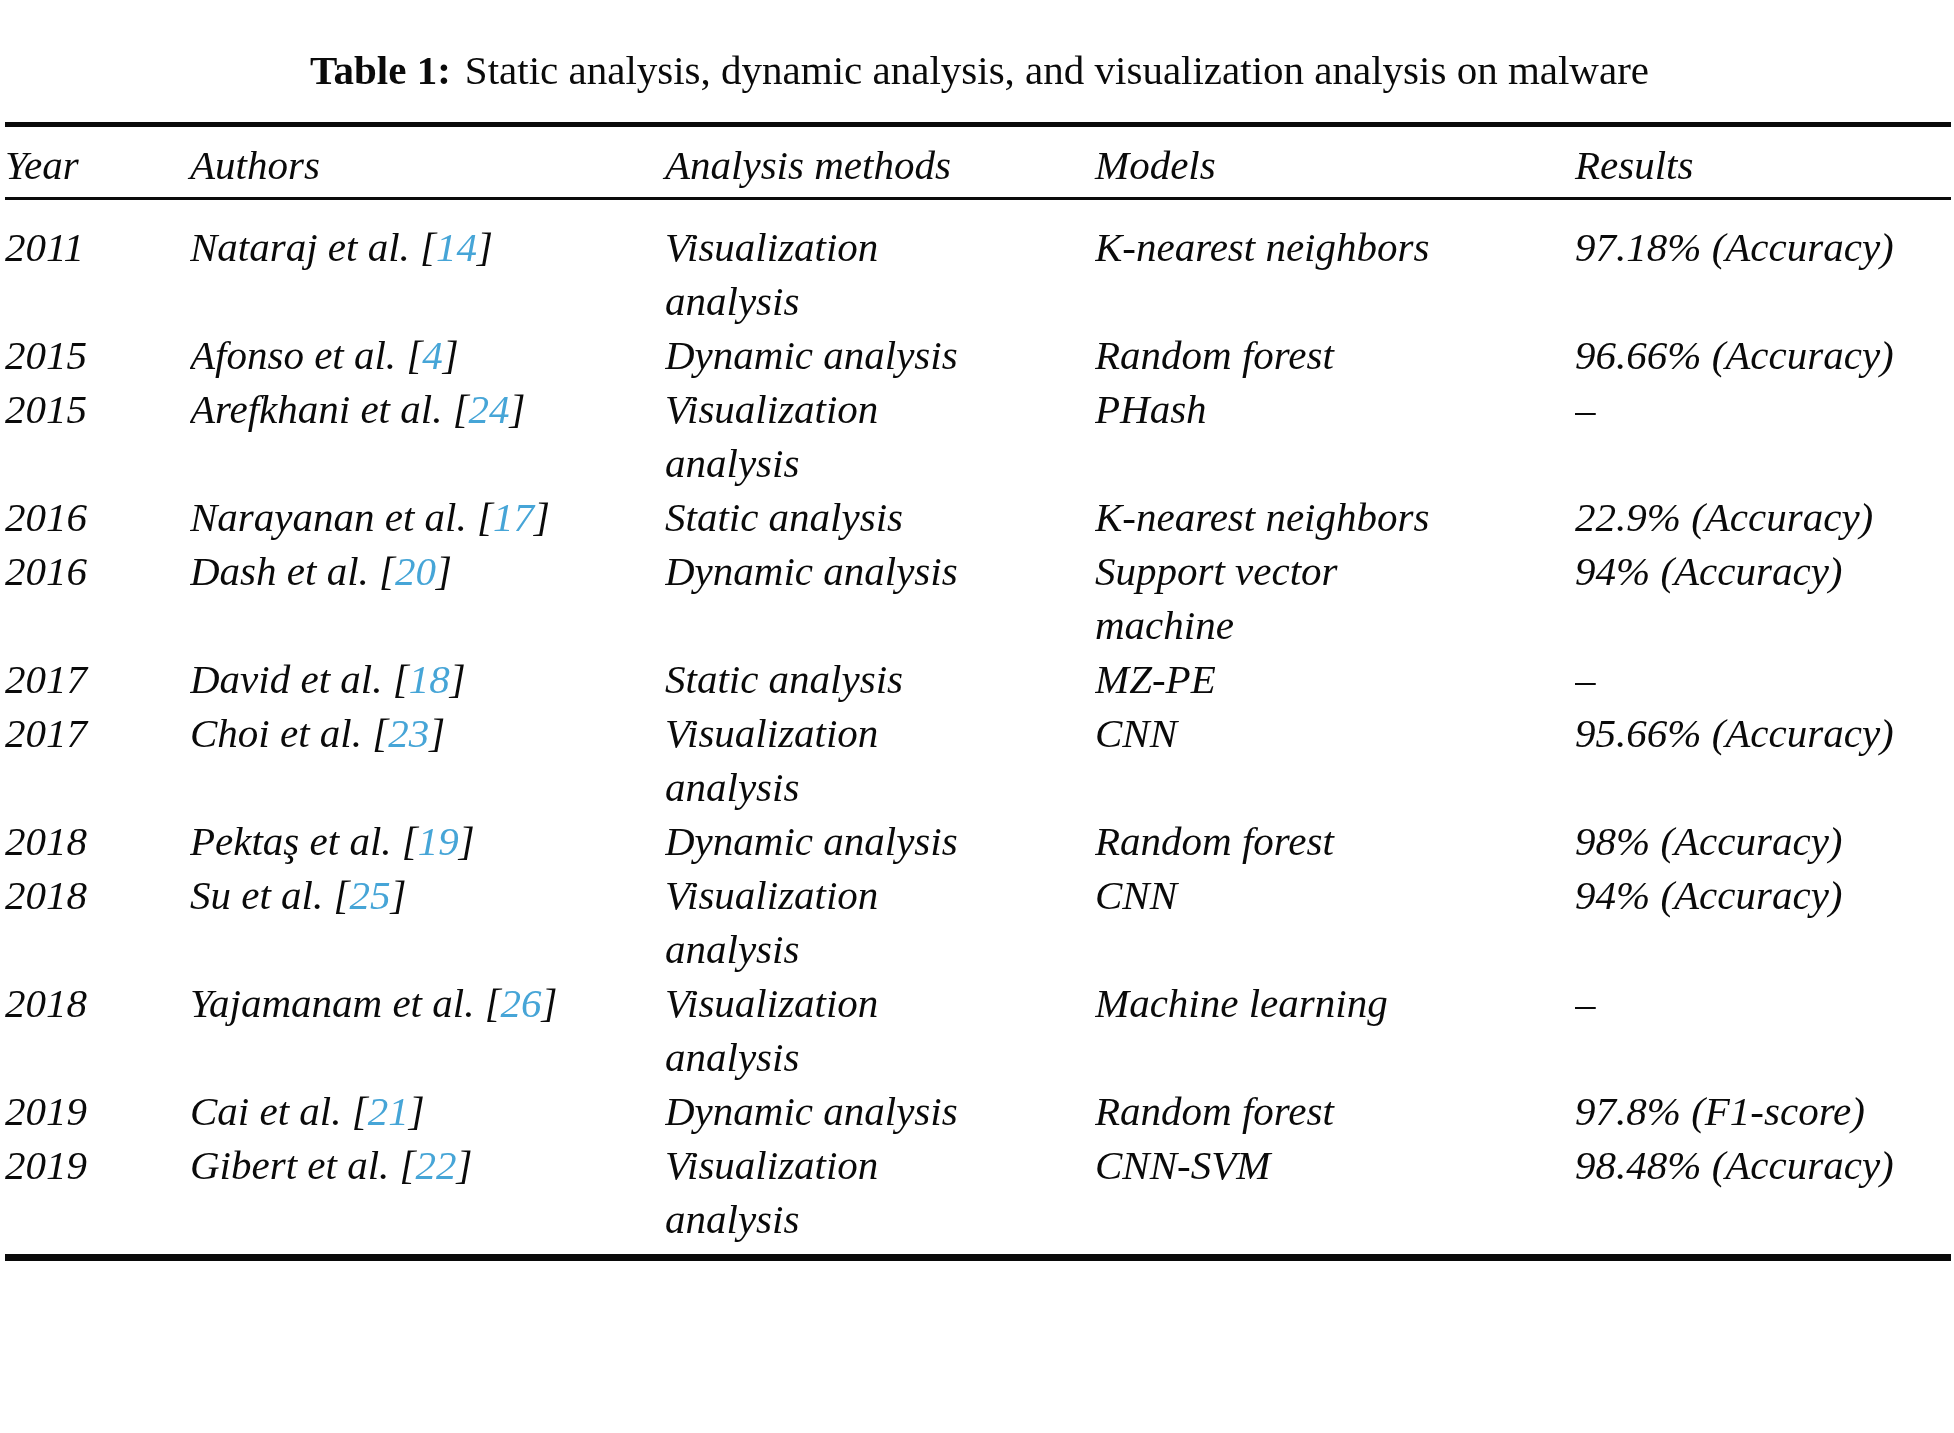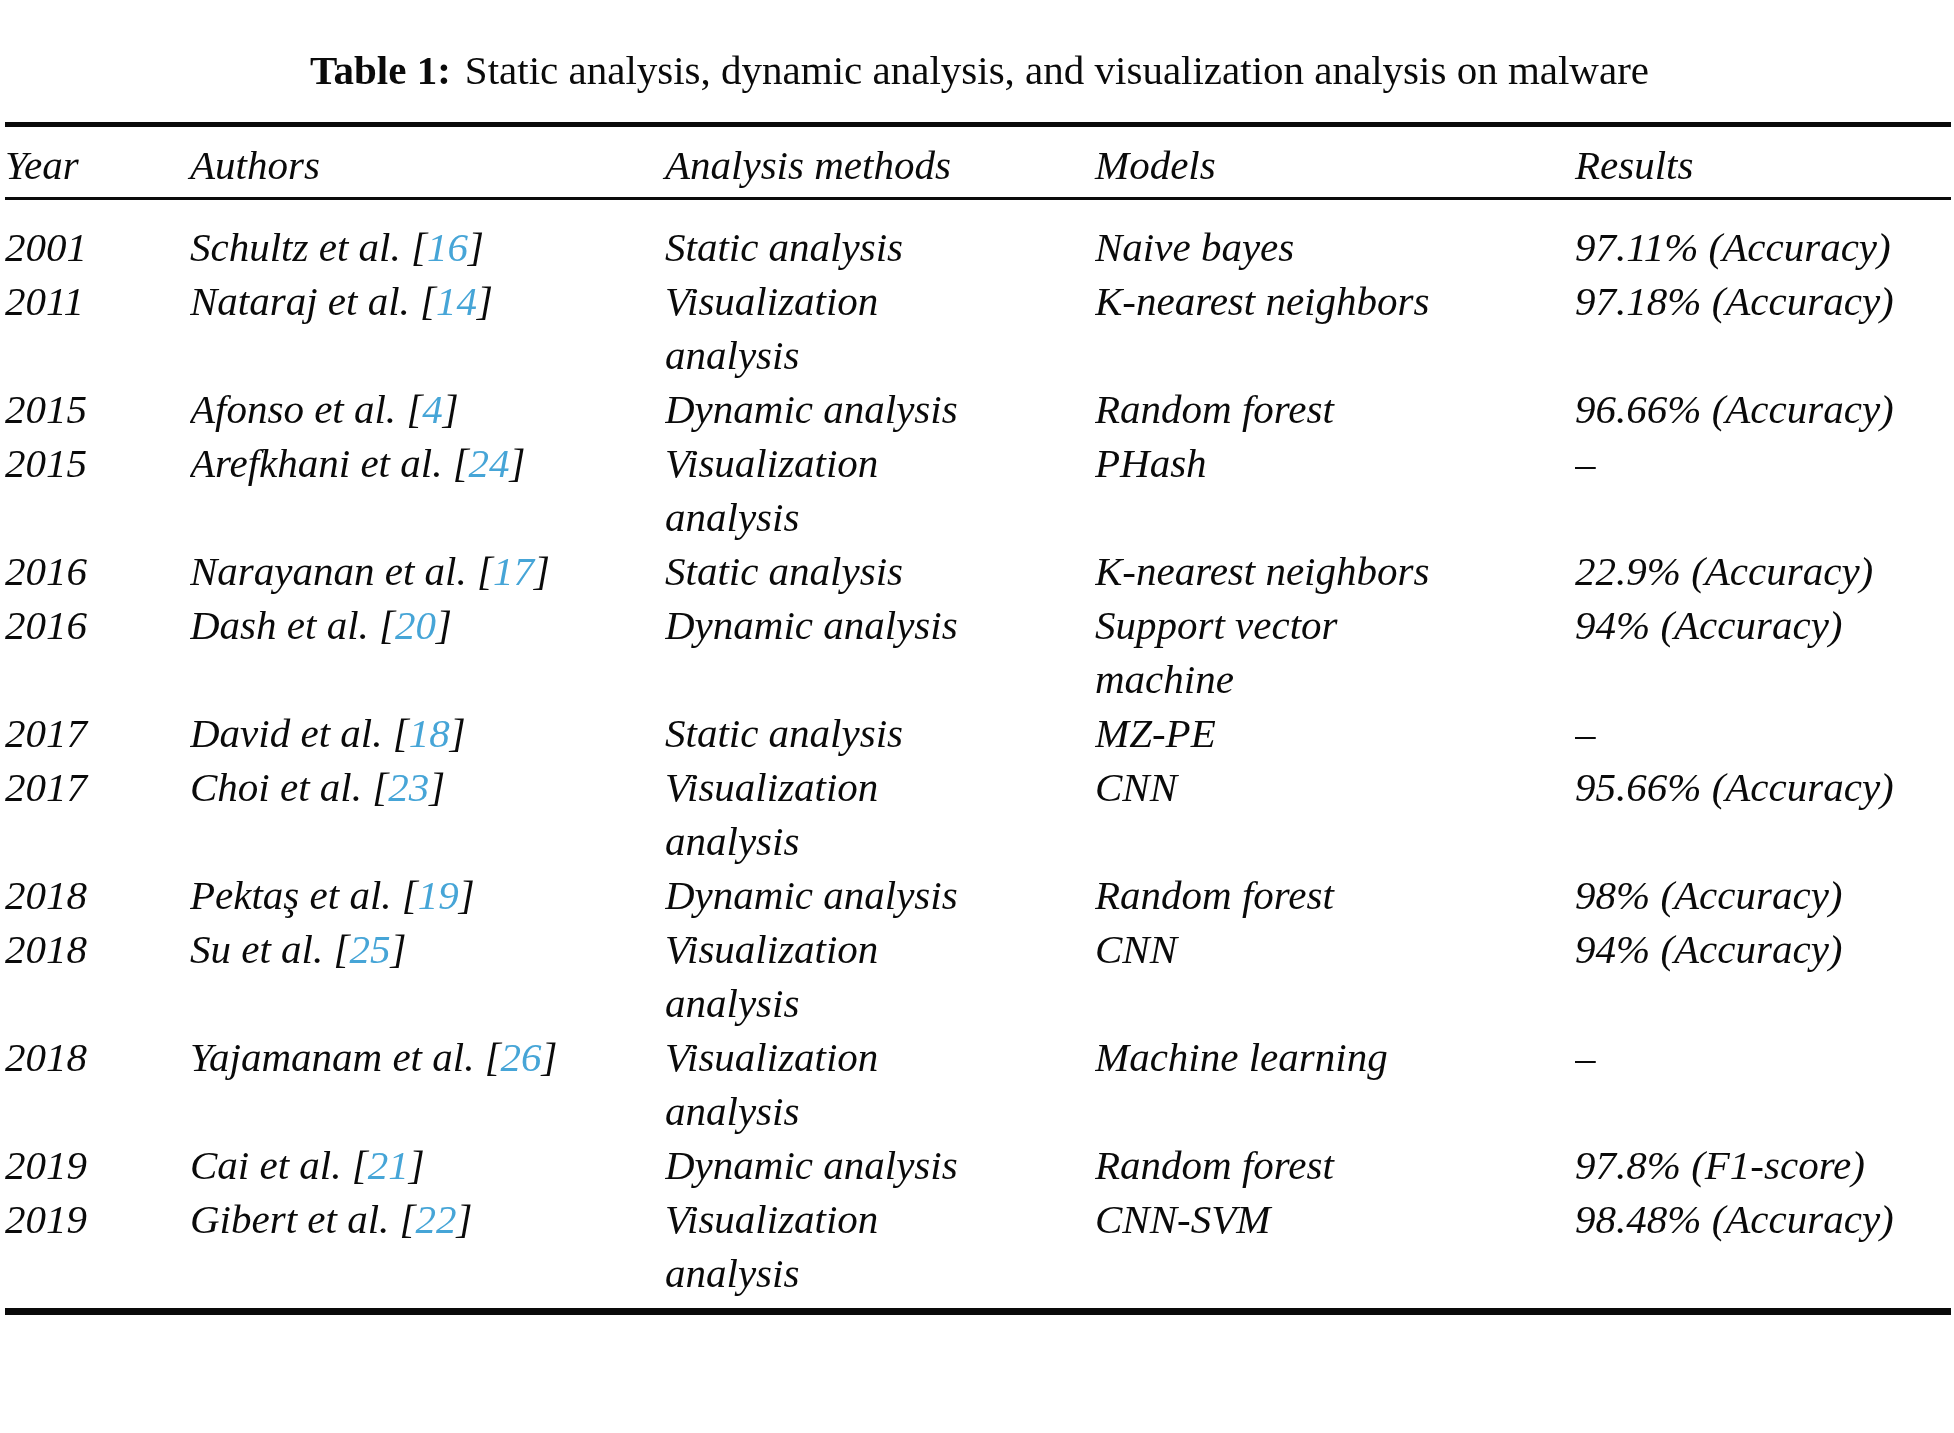--- a/index.html
+++ b/index.html
@@ -84,27 +84,20 @@
       <tr>
         <th>Year</th>
         <th>Authors</th>
         <th>Analysis methods</th>
         <th>Models</th>
         <th>Results</th>
       </tr>
     </thead>
     <tbody id="table-body">
 
-  <tr>
-    <td>2001</td>
-    <td><span>Schultz et al.</span><span> [</span><span class="ref-num">16</span><span>]</span></td>
-    <td>Static analysis</td>
-    <td>Naive bayes</td>
-    <td>97.11% (Accuracy)</td>
-  </tr>
 
 
   <tr>
     <td>2011</td>
     <td><span>Nataraj et al.</span><span> [</span><span class="ref-num">14</span><span>]</span></td>
     <td>Visualization
 analysis</td>
     <td>K-nearest neighbors</td>
     <td>97.18% (Accuracy)</td>
   </tr>

